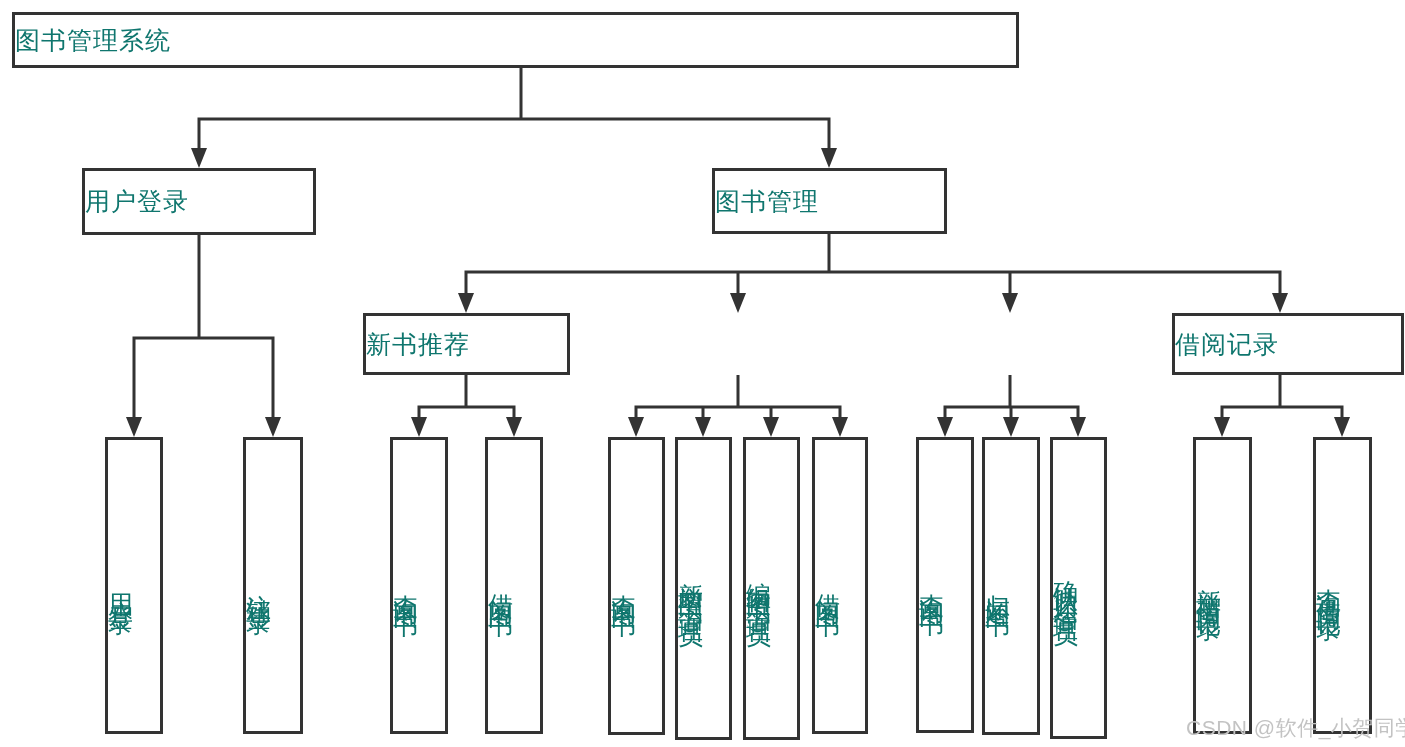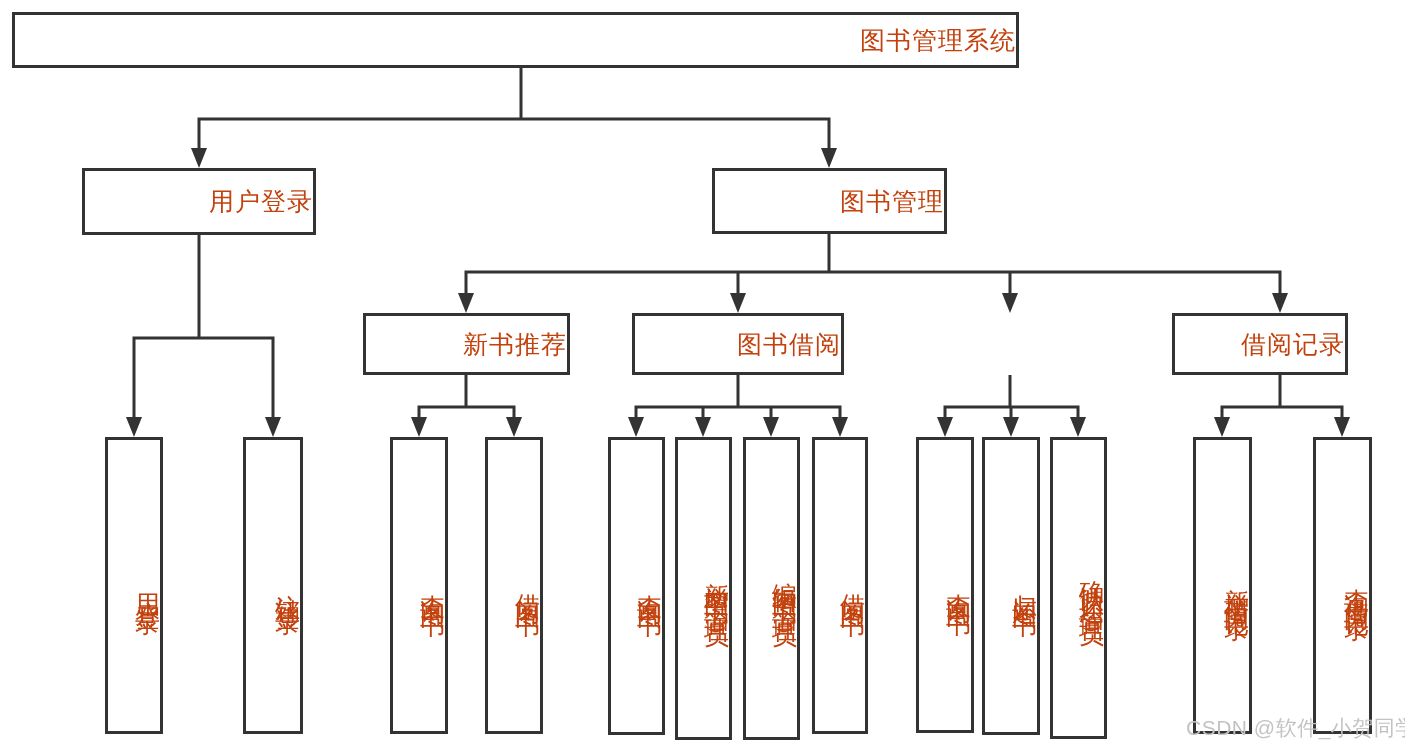--- a/index.html
+++ b/index.html
@@ -3,22 +3,22 @@
 <meta charset="utf-8">
 <style>
   html,body{margin:0;padding:0;background:#ffffff;}
   .canvas{
     position:relative;width:1405px;height:747px;background:#ffffff;
     font-family:"Liberation Sans","DejaVu Sans",sans-serif;overflow:hidden;
   }
   .connectors{position:absolute;left:0;top:0;width:1405px;height:747px;}
   .box{
     position:absolute;box-sizing:border-box;background:#ffffff;
-    border:3px solid #333333;display:flex;align-items:center;justify-content:flex-end;
-    color:#c2410c;
+    border:3px solid #333333;display:flex;align-items:center;justify-content:flex-start;
+    color:#0f766e;
   }
   .box .label{font-size:25px;letter-spacing:1px;white-space:nowrap;}
   .leaf .label{
     writing-mode:vertical-rl;text-orientation:mixed;
     font-size:25px;letter-spacing:6px;line-height:1;white-space:nowrap;
   }
   .watermark{
     position:absolute;left:1186px;top:714px;z-index:5;
     font-size:21px;color:#c3c3c3;letter-spacing:0.5px;white-space:nowrap;
     pointer-events:none;
@@ -94,24 +94,21 @@
   <div class="box" style="left:82px;top:168px;width:234px;height:67px">
     <span class="label">用户登录</span>
   </div>
   <div class="box" style="left:712px;top:168px;width:235px;height:66px">
     <span class="label">图书管理</span>
   </div>
 
   <div class="box" style="left:363px;top:313px;width:207px;height:62px">
     <span class="label">新书推荐</span>
   </div>
-  <div class="box" style="left:632px;top:313px;width:212px;height:62px">
-    <span class="label">图书借阅</span>
-  </div>
-  <div class="box" style="left:1172px;top:313px;width:176px;height:62px">
+  <div class="box" style="left:1172px;top:313px;width:232px;height:62px">
     <span class="label">借阅记录</span>
   </div>
 
   <div class="box leaf" style="left:105px;top:437px;width:58px;height:297px">
     <span class="label">用户登录</span>
   </div>
   <div class="box leaf" style="left:243px;top:437px;width:60px;height:297px">
     <span class="label">注销登录</span>
   </div>
 

